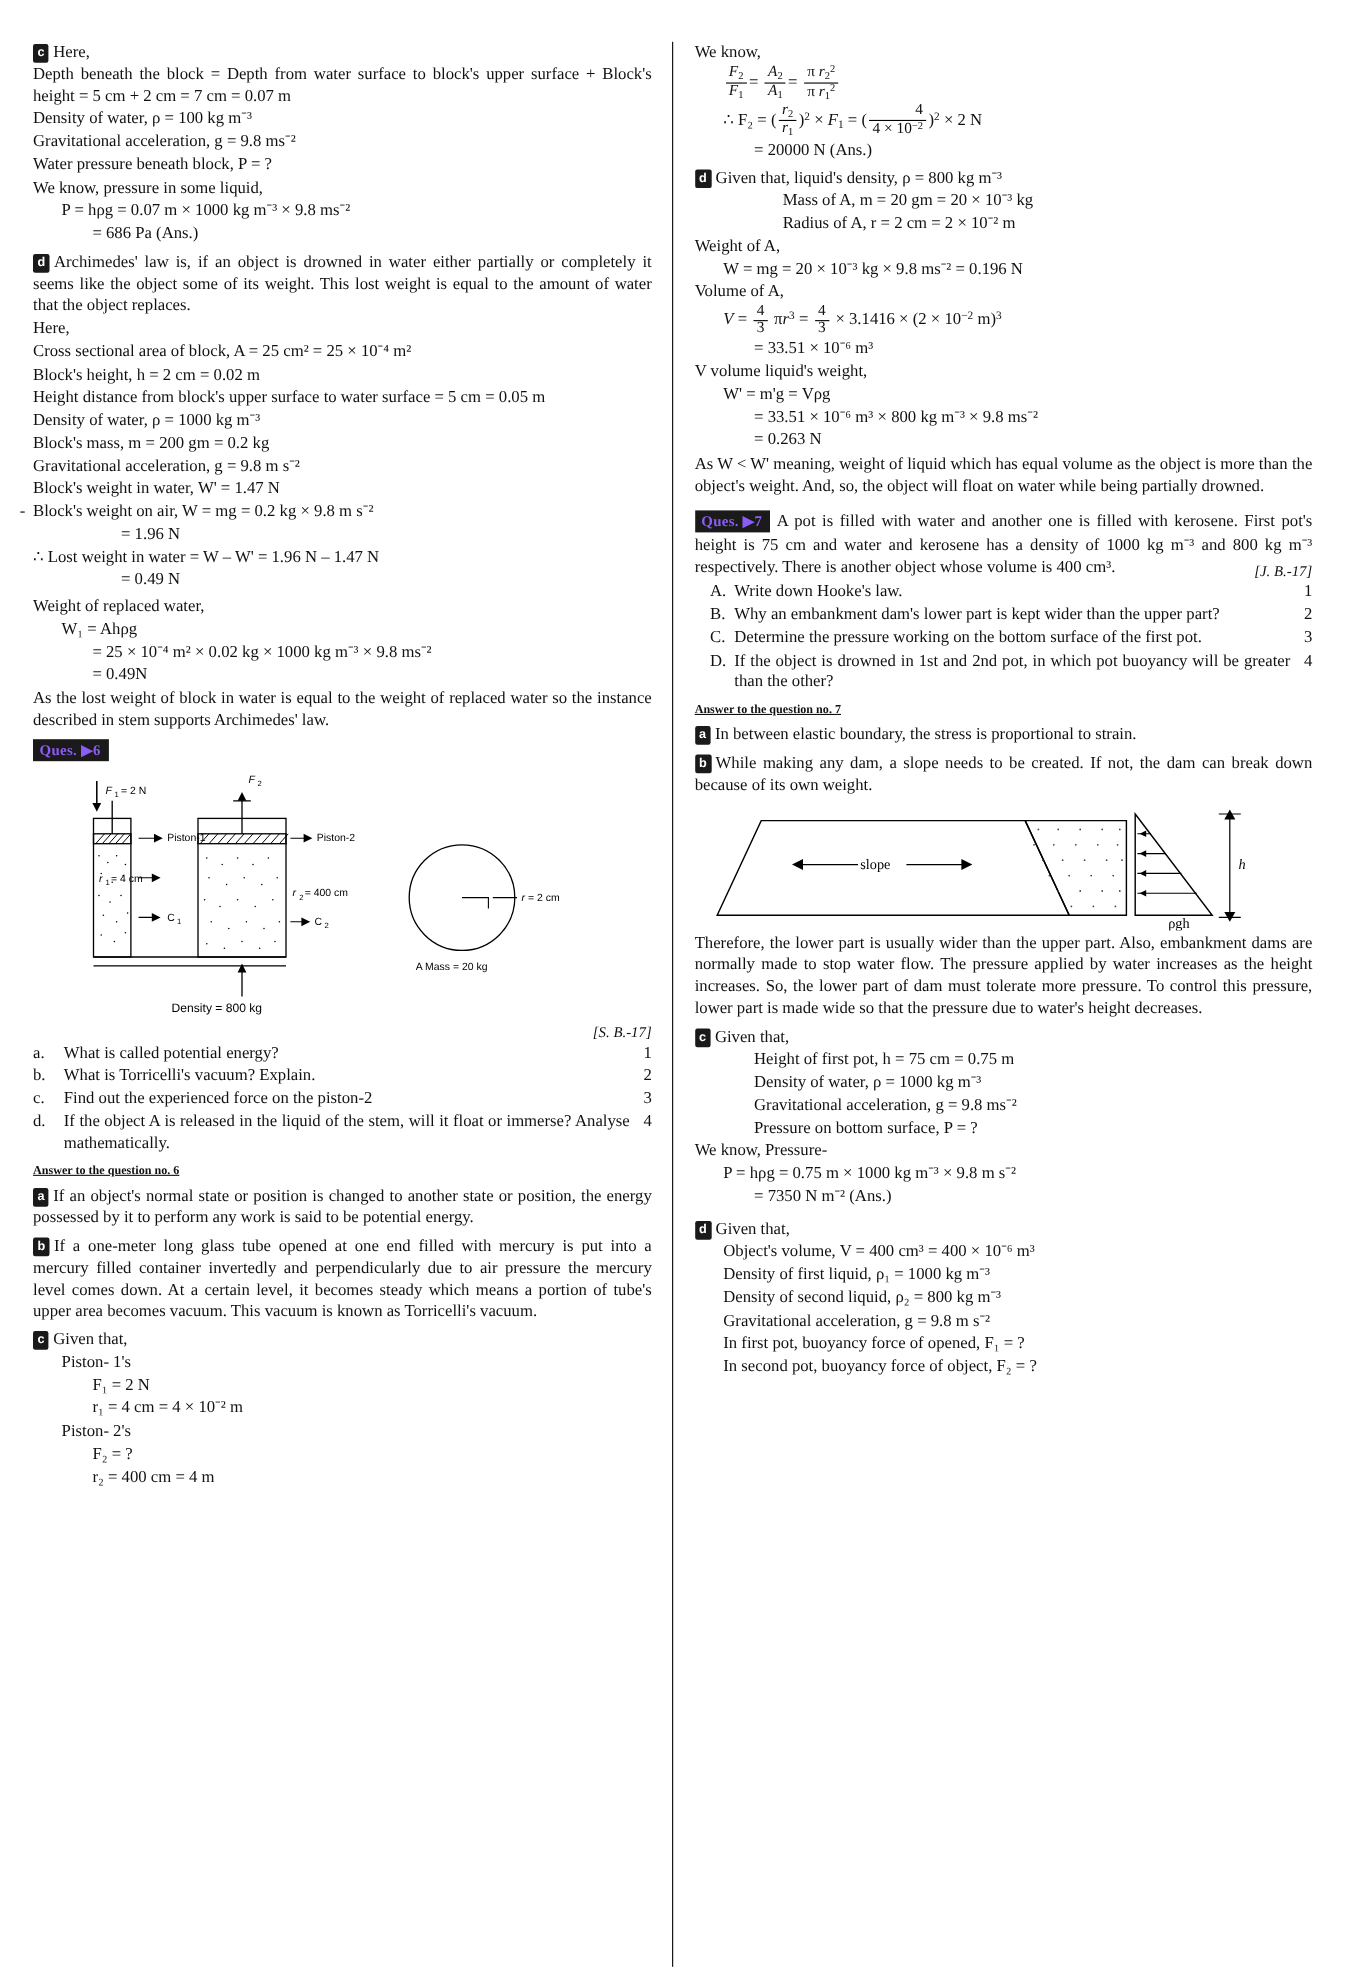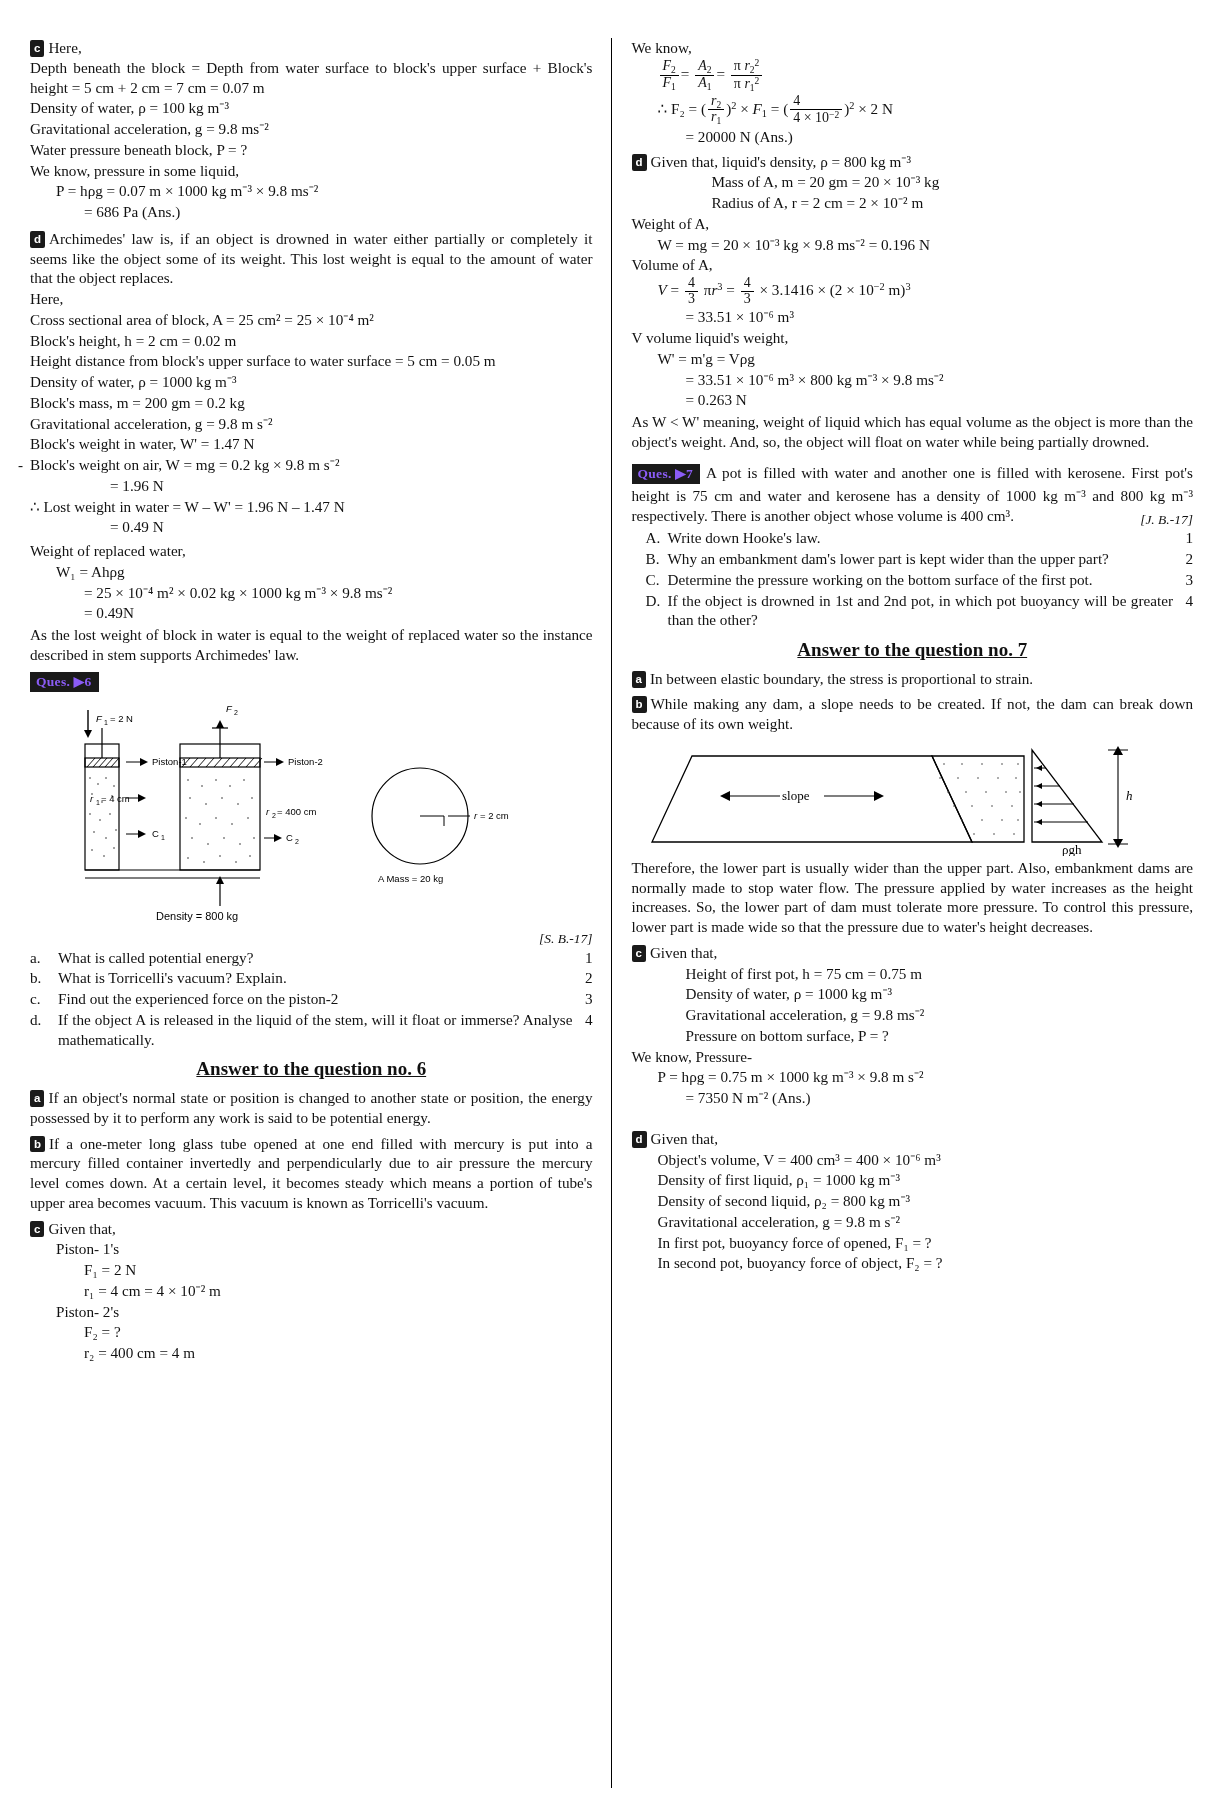--- a/index.html
+++ b/index.html
@@ -52,42 +52,42 @@
     padding:1px 7px 2px 6px;
     margin:6px 6px 2px 0;
     letter-spacing:0.3px;
   }
   .eq{margin-left:26px;}
   .eq2{margin-left:54px;}
   .eq3{margin-left:80px;}
   sub{font-size:.68em;vertical-align:-0.28em;}
   sup{font-size:.68em;vertical-align:0.45em;}
   .ans-head{
-    text-align:center;
+    text-align:left;
     font-weight:bold;
     text-decoration:underline;
     margin:8px 0 6px 0;
-    font-size:19px;
+    font-size:11px;
   }
   .src{font-style:italic;text-align:right;font-size:13.5px;margin:0;}
   .qlist{margin:0;padding:0;list-style:none;}
   .qlist li{
     display:flex;
     align-items:flex-start;
     margin:0 0 1px 0;
   }
   .qlist .lbl{width:28px;flex:0 0 28px;}
   .qlist .txt{flex:1 1 auto;text-align:justify;padding-right:6px;}
   .qlist .mk{width:14px;flex:0 0 14px;text-align:right;}
   .qlist2 .lbl{width:22px;flex:0 0 22px;}
   .figure{margin:4px 0 2px 0;}
   .frac{
     display:inline-block;
     vertical-align:middle;
-    text-align:left;
+    text-align:right;
     font-size:.92em;
     line-height:1.05;
     margin:0 2px;
   }
   .frac .num{display:block;border-bottom:1px solid #000;padding:0 3px;}
   .frac .den{display:block;padding:0 3px;}
   .dash-left{position:relative;}
   .dash-left:before{content:"-";position:absolute;left:-12px;}
   svg{display:block;}
 </style>
@@ -446,21 +446,21 @@
       <span class="tag">c</span><span>Given that,</span>
     </p>
     <p class="eq2">Height of first pot, h  = 75 cm = 0.75 m</p>
     <p class="eq2">Density of water, ρ = 1000 kg m⁻³</p>
     <p class="eq2">Gravitational acceleration, g = 9.8 ms⁻²</p>
     <p class="eq2">Pressure on bottom surface, P = ?</p>
     <p>We know, Pressure-</p>
     <p class="eq">P = hρg = 0.75 m × 1000 kg m⁻³ × 9.8 m s⁻²</p>
     <p class="eq2">= 7350 N m⁻² (Ans.)</p>
 
-    <p style="margin-top:21px">
+    <p style="margin-top:10px">
       <span class="tag">d</span><span>Given that,</span>
     </p>
     <p class="eq">Object's volume, V = 400 cm³ = 400 × 10⁻⁶ m³</p>
     <p class="eq">Density of first liquid, ρ₁ = 1000 kg m⁻³</p>
     <p class="eq">Density of second liquid, ρ₂ = 800 kg m⁻³</p>
     <p class="eq">Gravitational acceleration, g = 9.8 m s⁻²</p>
     <p class="eq">In first pot, buoyancy force of opened, F₁ = ?</p>
     <p class="eq">In second pot, buoyancy force of object, F₂ = ?</p>
   </div>
 

